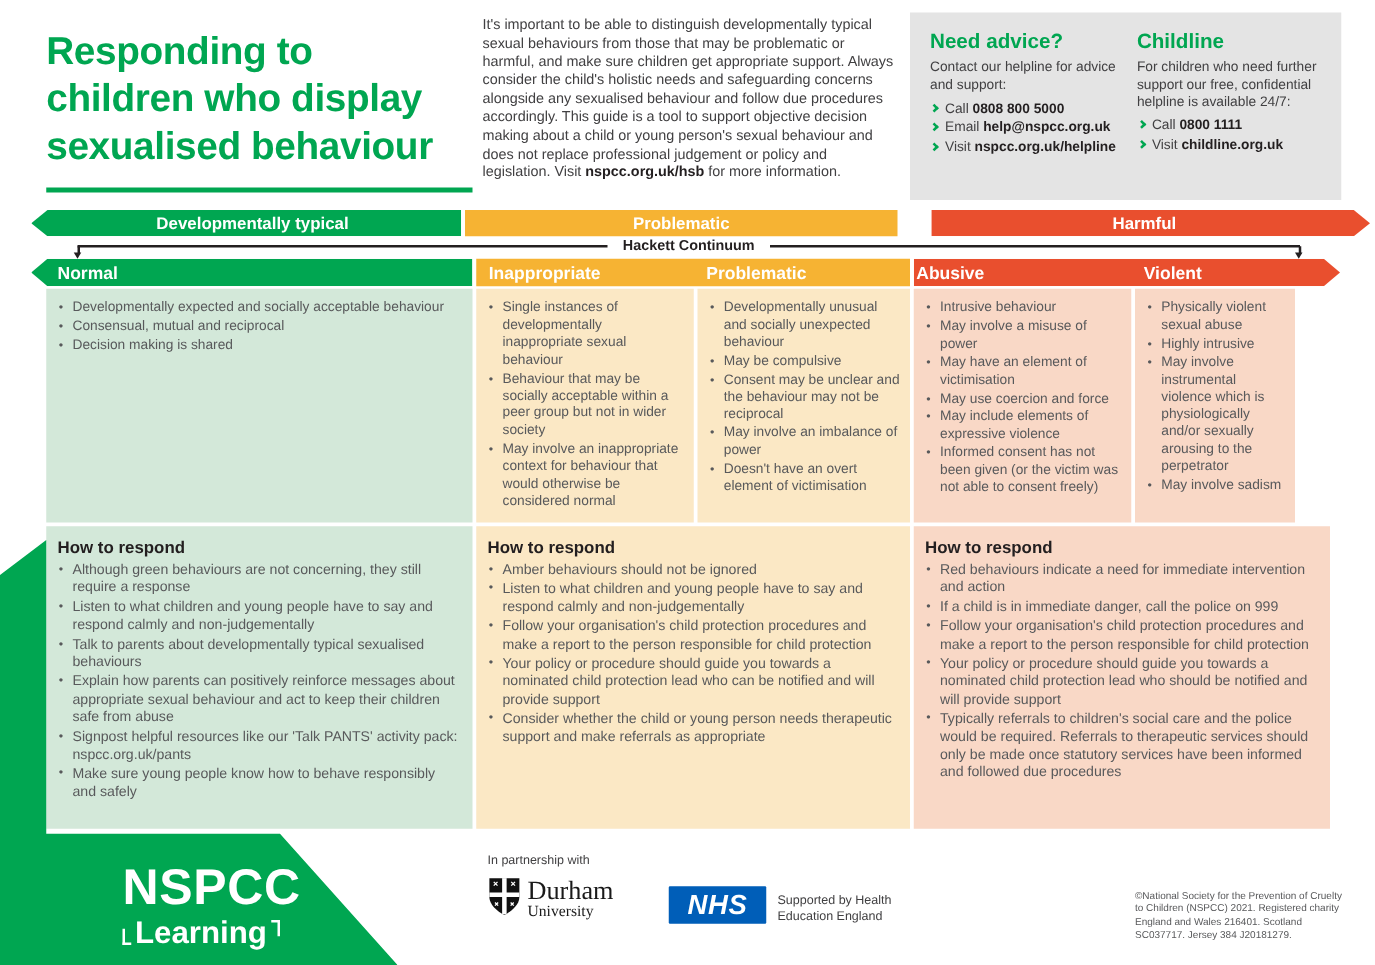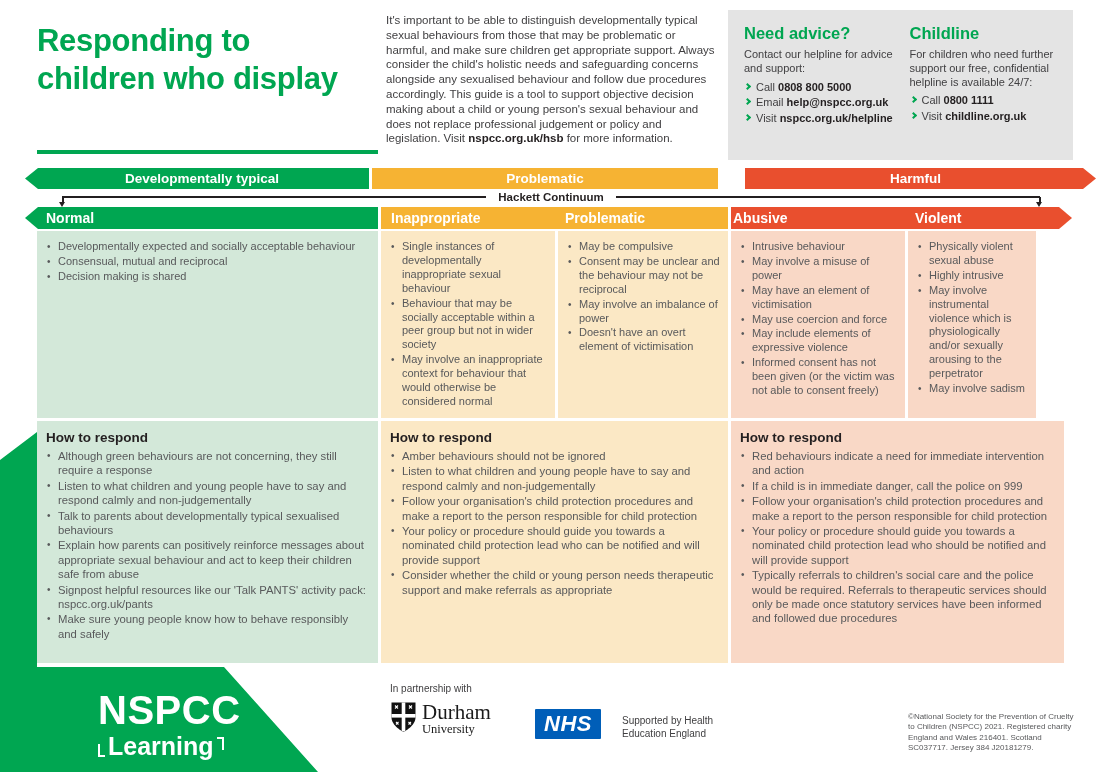--- a/index.html
+++ b/index.html
@@ -84,32 +84,33 @@
   .nspcc-logo .l1{font-size:40px;font-weight:bold;letter-spacing:0.5px;line-height:44px;}
   .nspcc-logo .l2{font-size:25px;font-weight:bold;line-height:28px;}
   .br{display:inline-block;width:7px;height:13px;}
   .br-l{border-left:2.5px solid #fff;border-bottom:2.5px solid #fff;transform:translateY(2px);margin-right:3px;}
   .br-r{border-right:2.5px solid #fff;border-top:2.5px solid #fff;transform:translateY(-5px);margin-left:3px;}
 
   .partnership{position:absolute;left:390px;top:683px;font-size:10px;color:#414042;}
   .durham{position:absolute;left:390px;top:701px;display:flex;align-items:flex-start;gap:5px;}
   .durham-text .d1{font-family:"Liberation Serif",serif;font-size:21px;line-height:22px;color:#1a1a1a;}
   .durham-text .d2{font-family:"Liberation Serif",serif;font-size:12.5px;line-height:13px;color:#1a1a1a;}
-  .nhs-logo{position:absolute;left:535px;top:709px;width:66px;height:30px;background:var(--nhs);
+  .nhs-logo{position:absolute;left:535px;top:709px;width:78px;height:30px;background:var(--nhs);
     color:#fff;font-weight:bold;font-style:italic;font-size:22px;line-height:30px;text-align:center;
     letter-spacing:0.5px;border-radius:1px;}
   .supported{position:absolute;left:622px;top:715px;width:100px;font-size:10px;line-height:12.5px;color:#414042;}
   .copyright{position:absolute;left:908px;top:712px;width:170px;font-size:8px;line-height:10.3px;color:var(--body);}
 </style>
 </head>
 <body>
 
 <h1 class="page-title">
   <div>Responding to</div>
   <div>children who display</div>
+  <div>sexualised behaviour</div>
 </h1>
 <div class="title-rule"></div>
 
 <p class="intro"><span>It's important to be able to distinguish developmentally typical sexual behaviours from those that may be problematic or harmful, and make sure children get appropriate support. Always consider the child's holistic needs and safeguarding concerns alongside any sexualised behaviour and follow due procedures accordingly. This guide is a tool to support objective decision making about a child or young person's sexual behaviour and does not replace professional judgement or policy and legislation. Visit </span><b>nspcc.org.uk/hsb</b><span> for more information.</span></p>
 
 <div class="advice-box">
   <div class="advice-col">
     <h2>Need advice?</h2>
     <div class="advice-lead">Contact our helpline for advice and support:</div>
     <div class="advice-item">
@@ -172,20 +173,21 @@
 </div>
 <div class="panel p-inappropriate">
   <ul class="blist">
     <li>Single instances of developmentally inappropriate sexual behaviour</li>
     <li>Behaviour that may be socially acceptable within a peer group but not in wider society</li>
     <li>May involve an inappropriate context for behaviour that would otherwise be considered normal</li>
   </ul>
 </div>
 <div class="panel p-problematic">
   <ul class="blist">
+    <li>Developmentally unusual and socially unexpected behaviour</li>
     <li>May be compulsive</li>
     <li>Consent may be unclear and the behaviour may not be reciprocal</li>
     <li>May involve an imbalance of power</li>
     <li>Doesn't have an overt element of victimisation</li>
   </ul>
 </div>
 <div class="panel p-abusive">
   <ul class="blist">
     <li>Intrusive behaviour</li>
     <li>May involve a misuse of power</li>

